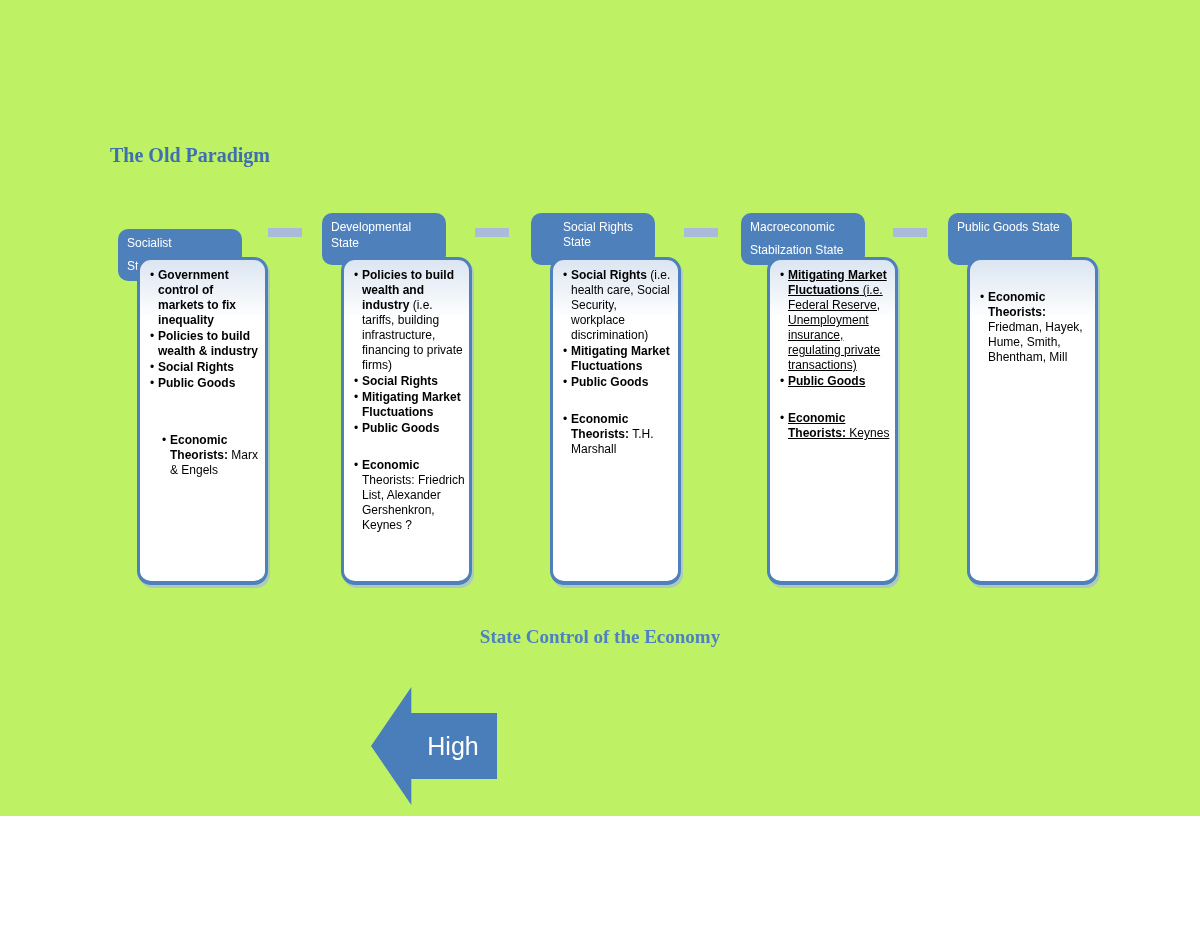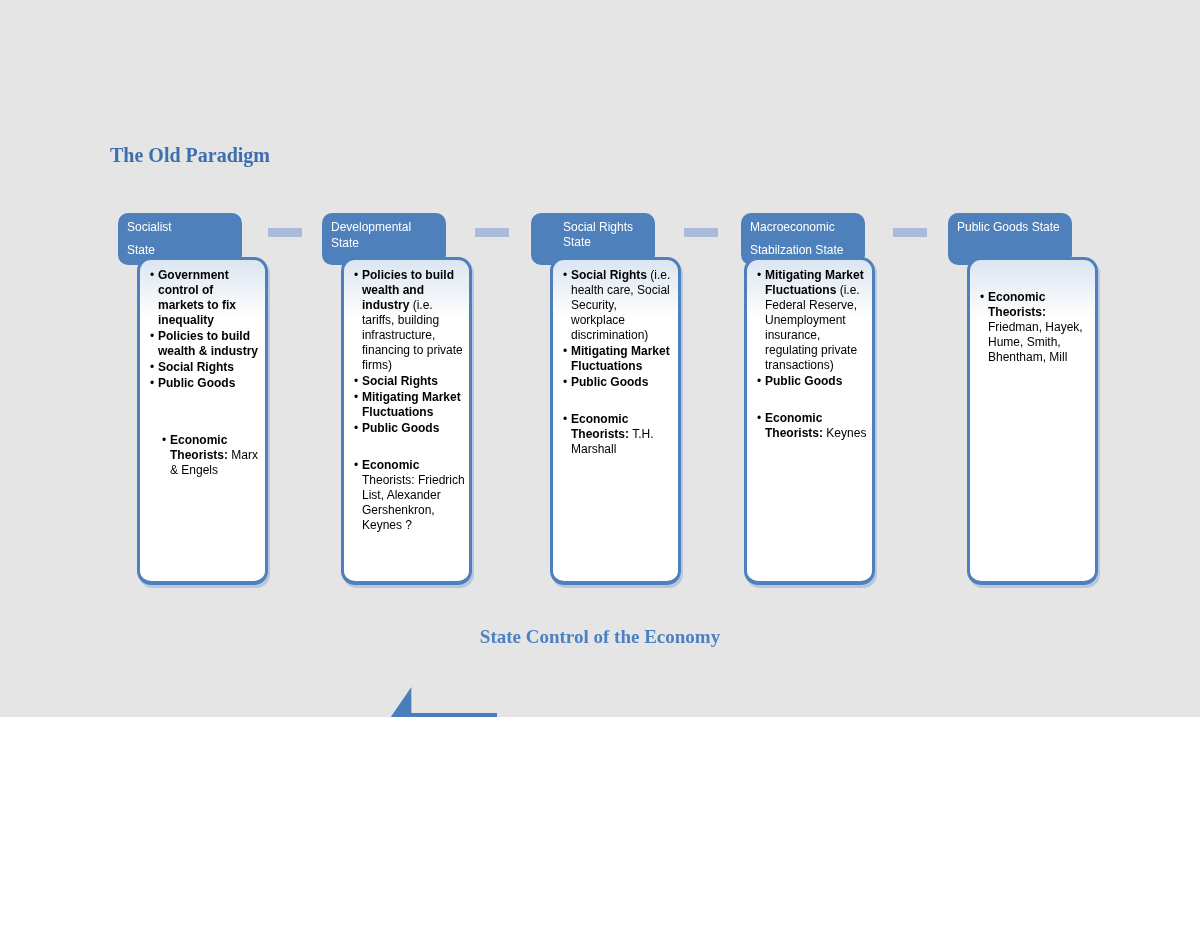--- a/index.html
+++ b/index.html
@@ -1,19 +1,19 @@
 <!DOCTYPE html>
 <html style="--accent: #4E80BC; --arrow-color: #4A7EBB; --connector-color: #A9BBD9; --title-color: #3F6FAE; --subtitle-color: #4E81C2;"><head>
 <meta charset="utf-8">
 <style>
   html,body{margin:0;padding:0;background:#fff;}
   .page{
     position:relative;
-    width:1200px;height:717px;
-    background:#e5e5e5;
+    width:1200px;height:816px;
+    background:#bef264;
     font-family:"Liberation Sans",sans-serif;
     overflow:hidden;
   }
   .doc-title{
     position:absolute;left:110px;top:144px;margin:0;
     font-family:"Liberation Serif",serif;
     font-weight:bold;font-size:20px;
     color:var(--title-color,#3F6FAE);
   }
   
@@ -75,21 +75,21 @@
     padding-right:46px;box-sizing:border-box;
   }
 </style>
 </head>
 <body>
 
 <div class="page">
   <h1 class="doc-title">The Old Paradigm</h1>
 
   <div id="diagram">
-      <div class="col-header spaced" style="left: 118px;">
+      <div class="col-header spaced" style="left: 118px; margin-top: 16px;">
         <div class="hline">Socialist</div>
         <div class="hline">State</div>
       </div>
       <div class="col-box" style="left: 137px;">
         <div class="bullet"><span class="b">Government control of markets to fix inequality</span></div>
         <div class="bullet"><span class="b">Policies to build wealth &amp; industry</span></div>
         <div class="bullet"><span class="b">Social Rights</span></div>
         <div class="bullet"><span class="b">Public Goods</span></div>
         <div class="bullet gap-2"><span class="b">Economic Theorists:</span><span> Marx &amp; Engels</span></div>
       </div>
@@ -113,21 +113,21 @@
         <div class="bullet"><span class="b">Social Rights</span><span> (i.e. health care, Social Security, workplace discrimination)</span></div>
         <div class="bullet"><span class="b">Mitigating Market Fluctuations</span></div>
         <div class="bullet"><span class="b">Public Goods</span></div>
         <div class="bullet gap-1"><span class="b">Economic Theorists:</span><span> T.H. Marshall</span></div>
       </div>
       <div class="connector" style="left: 684px;"></div>
       <div class="col-header spaced" style="left: 741px;">
         <div class="hline">Macroeconomic</div>
         <div class="hline">Stabilzation State</div>
       </div>
-      <div class="col-box" style="left: 744px;">
+      <div class="col-box" style="left: 767px; text-decoration: underline;">
         <div class="bullet"><span class="b">Mitigating Market Fluctuations</span><span> (i.e. Federal Reserve, Unemployment insurance, regulating private transactions)</span></div>
         <div class="bullet"><span class="b">Public Goods</span></div>
         <div class="bullet gap-1"><span class="b">Economic Theorists:</span><span> Keynes</span></div>
       </div>
       <div class="connector" style="left: 892.5px;"></div>
       <div class="col-header" style="left: 948px;">
         <div class="hline">Public Goods State</div>
       </div>
       <div class="col-box" style="left: 967px;">
         <div class="bullet gap-1"><span class="b">Economic Theorists:</span><span> Friedman, Hayek, Hume, Smith, Bhentham, Mill</span></div>

